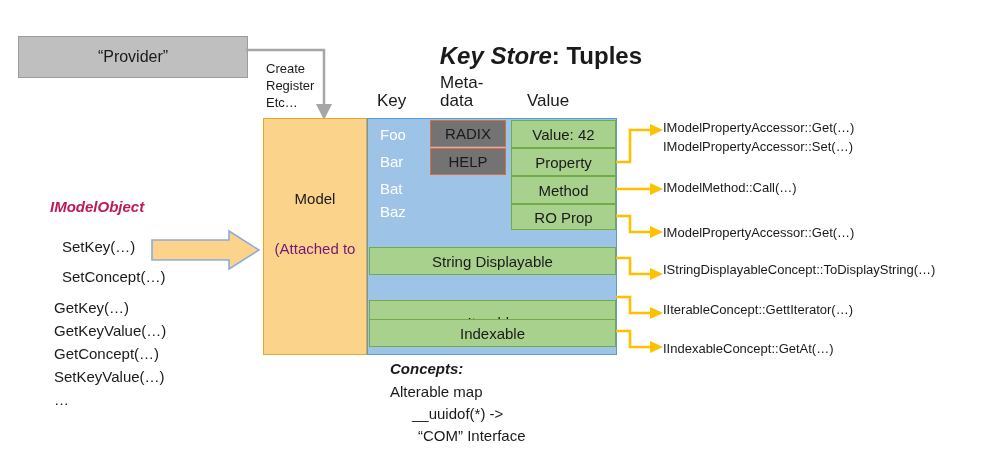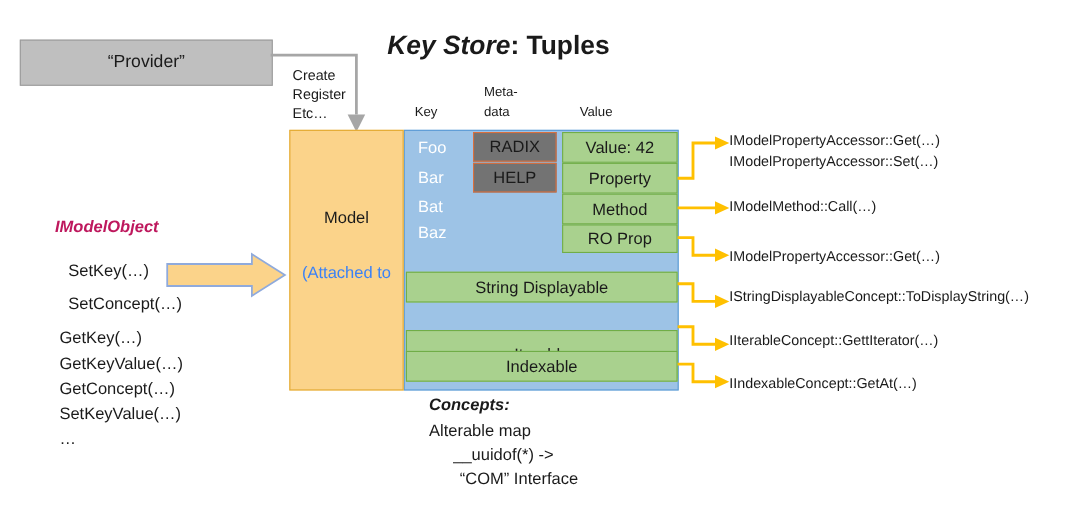--- a/index.html
+++ b/index.html
@@ -13,37 +13,37 @@
     display:flex;align-items:center;justify-content:center;
     font-size:16px;color:#1a1a1a;box-sizing:border-box;}
 
   
   #provider-connector{left:246px;top:42px;width:86px;height:82px;}
 
   #create-register-label{left:266px;top:60px;width:70px;font-size:13px;
     line-height:17px;color:#1a1a1a;}
 
   
-  #title{left:352px;top:28px;width:290px;text-align:left;
+  #title{left:352px;top:42px;width:290px;text-align:right;
      font-size:24px;font-weight:bold;color:#1a1a1a;}
   #title .it{font-style:italic;}
 
   
-  .col-head{font-size:12px;color:#1a1a1a;line-height:18px;}
+  .col-head{font-size:17px;color:#1a1a1a;line-height:18px;}
   #head-key{left:377px;top:92px;}
   #head-meta{left:440px;top:74px;width:60px;}
   #head-value{left:527px;top:92px;}
 
   
   #model-box{left:263px;top:118px;width:104px;height:237px;
      background:#fbd38a;border:1px solid #e3a92f;box-sizing:border-box;}
   #model-label{left:263px;top:190px;width:104px;text-align:center;
      font-size:15px;color:#1a1a1a;}
   #attached-label{left:263px;top:238px;width:104px;text-align:center;
-     font-size:15px;line-height:21px;color:#3b82f6;}
+     font-size:15px;line-height:21px;color:#701a75;}
 
   #blue-box{left:367px;top:118px;width:250px;height:237px;
      background:#9dc3e6;border:1px solid #5b9bd5;box-sizing:border-box;}
 
   
   .key-label{font-size:15px;color:#ffffff;left:380px;}
 
   
   .meta-cell{left:430px;width:76px;height:27px;background:#737373;
      border:1px solid #d96f3e;box-sizing:border-box;

